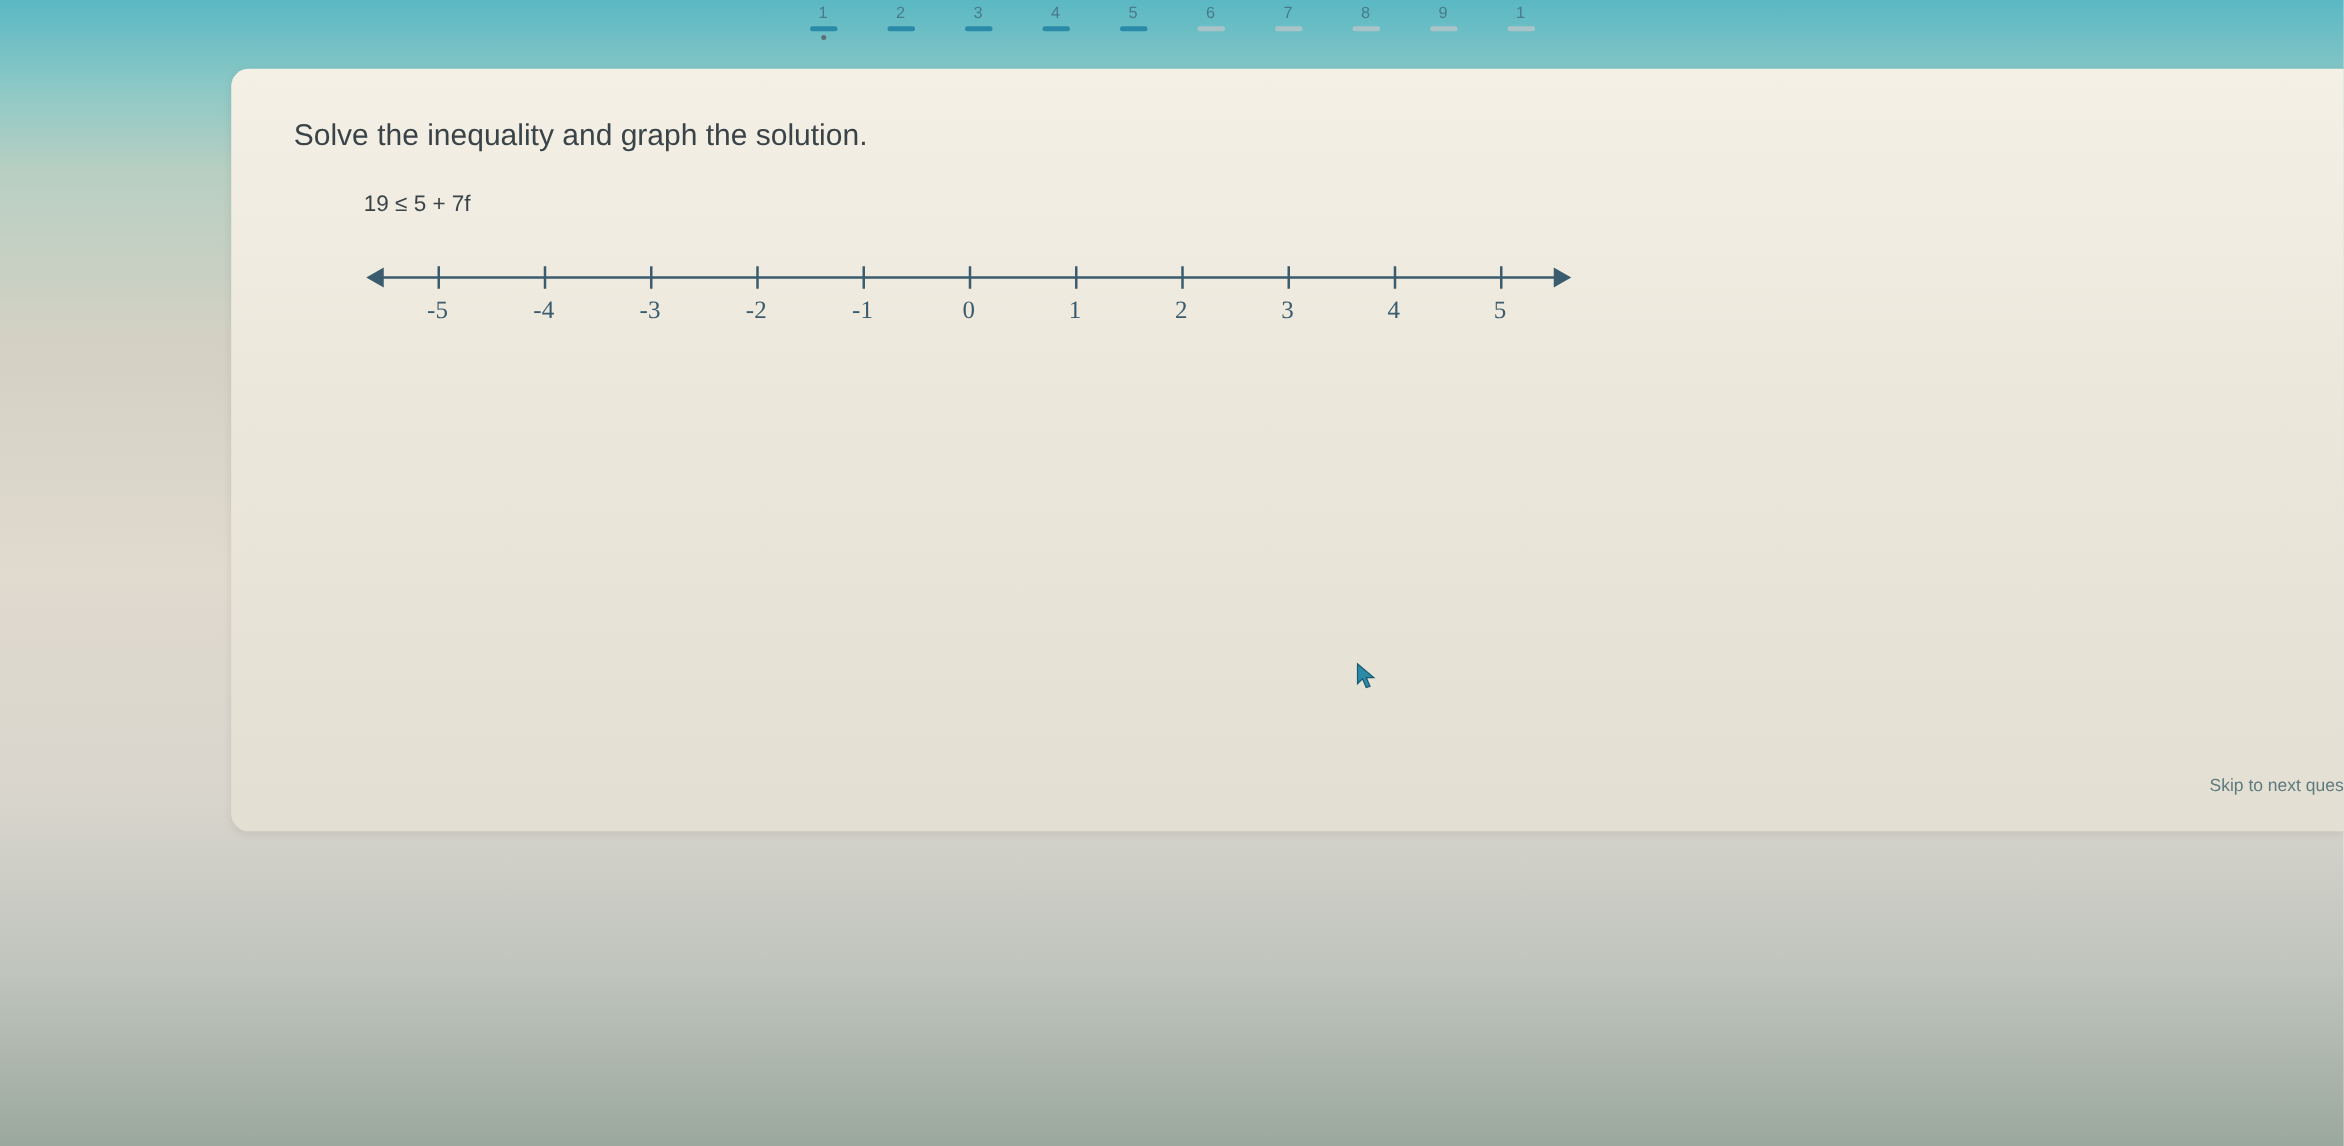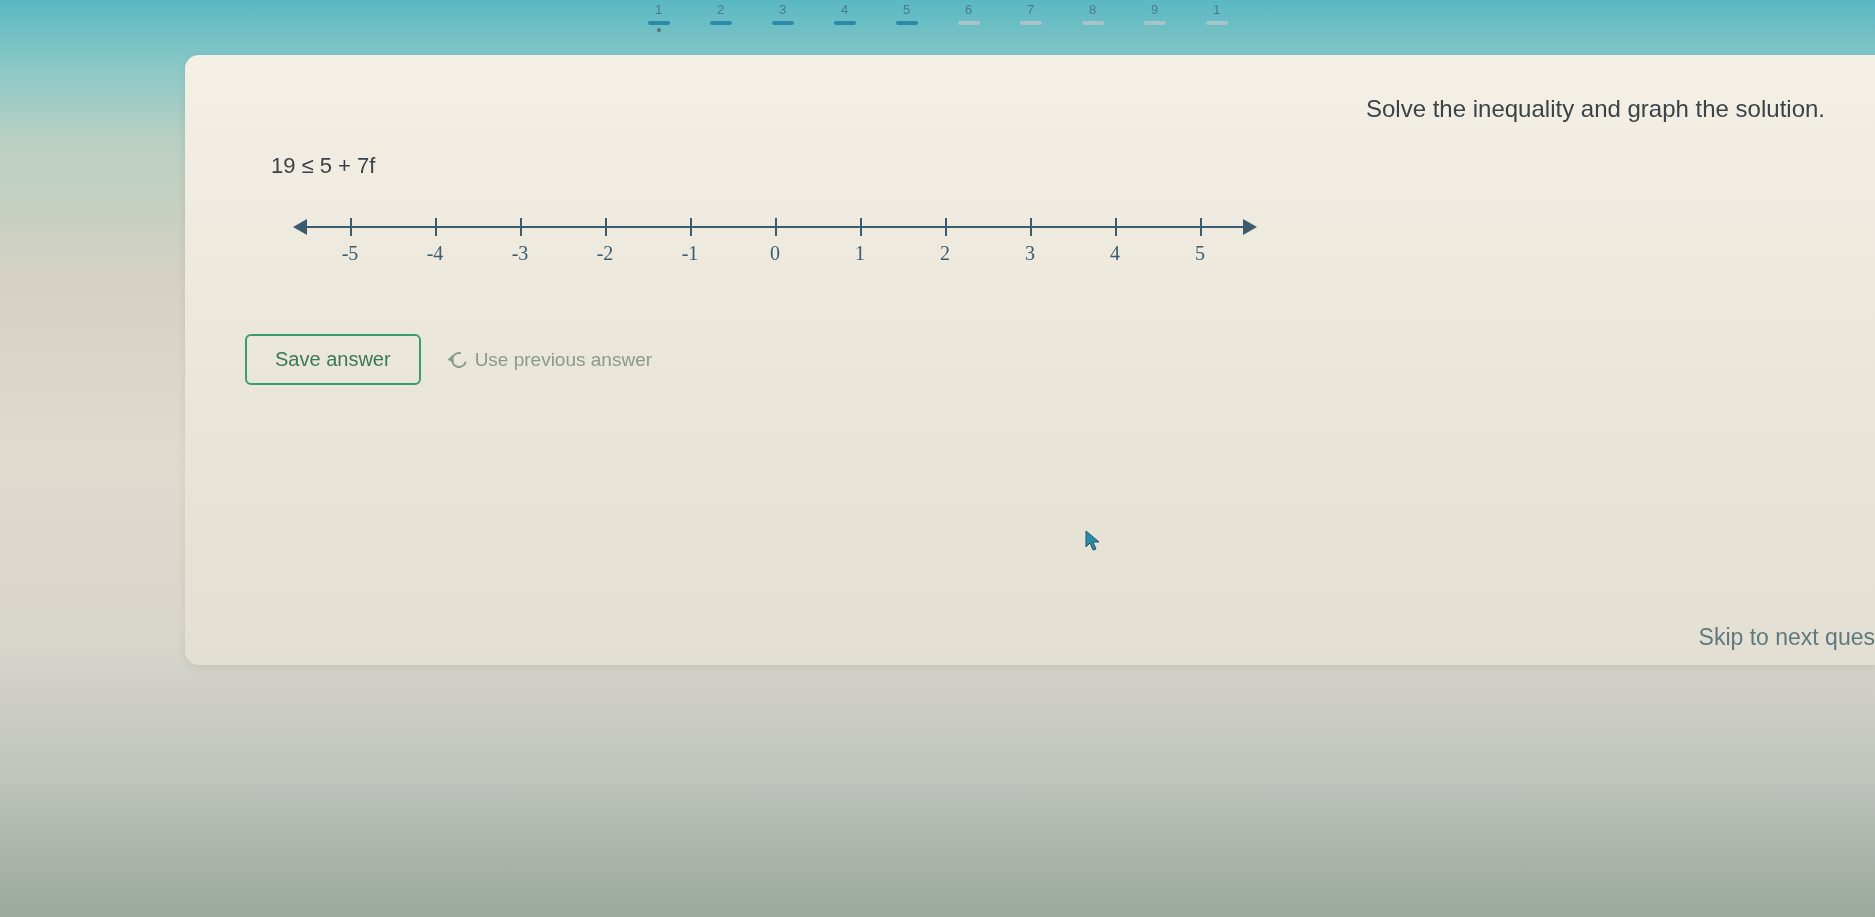--- a/index.html
+++ b/index.html
@@ -62,26 +62,25 @@
     background: linear-gradient(180deg, #f4f0e6 0%, #ede8dc 40%, #e8e3d7 70%, #e4dfd3 100%);
     border-radius: 14px 0 0 14px;
     padding: 40px 50px 30px 50px;
     box-shadow: 0 2px 8px rgba(0,0,0,0.08);
   }
 
   .question-text {
     font-size: 24px;
     color: #3a4448;
     margin-bottom: 30px;
-    text-align: right;
   }
   .inequality {
-    font-size: 22px;
+    font-size: 18px;
     color: #3a4448;
-    margin-left: 36px;
+    margin-left: 56px;
     margin-bottom: 35px;
     font-family: Arial, sans-serif;
   }
   .instruction {
     font-size: 22px;
     color: #4a5458;
     font-style: italic;
     line-height: 1.45;
     margin-bottom: 35px;
     max-width: 1100px;
@@ -173,23 +172,23 @@
     width: 0; height: 0;
     border-top: 4px solid transparent;
     border-bottom: 4px solid transparent;
     border-right: 6px solid #8b9a8e;
     transform: rotate(20deg);
   }
 
   .skip-link {
     position: absolute;
     right: 0;
-    bottom: 14px;
+    bottom: 29px;
     color: #5f7a7e;
-    font-size: 23px;
+    font-size: 14px;
     cursor: pointer;
   }
 
   
   .cursor {
     position: absolute;
     top: 530px;
     left: 1085px;
     pointer-events: none;
   }
@@ -271,26 +270,19 @@
         <div class="nl-label" style="left: 650px;">2</div>
         <div class="nl-tick" style="left: 735px;"></div>
         <div class="nl-label" style="left: 735px;">3</div>
         <div class="nl-tick" style="left: 820px;"></div>
         <div class="nl-label" style="left: 820px;">4</div>
         <div class="nl-tick" style="left: 905px;"></div>
         <div class="nl-label" style="left: 905px;">5</div>
       </div>
   </div>
 
-  <div class="btn-row">
-    <button class="save-btn">Save answer</button>
-    <div class="prev-ans">
-      <span class="undo-icon"></span>
-      <span>Use previous answer</span>
-    </div>
-  </div>
 
   <div class="skip-link">Skip to next ques</div>
 </div>
 
 <svg class="cursor" width="18" height="24" viewBox="0 0 18 24">
   <path d="M1 1 L1 17 L5 13 L8 20 L11 19 L8 12 L14 12 Z" fill="#2b8aa8" stroke="#1a5a70" stroke-width="1"></path>
 </svg>
 
 </body></html>

